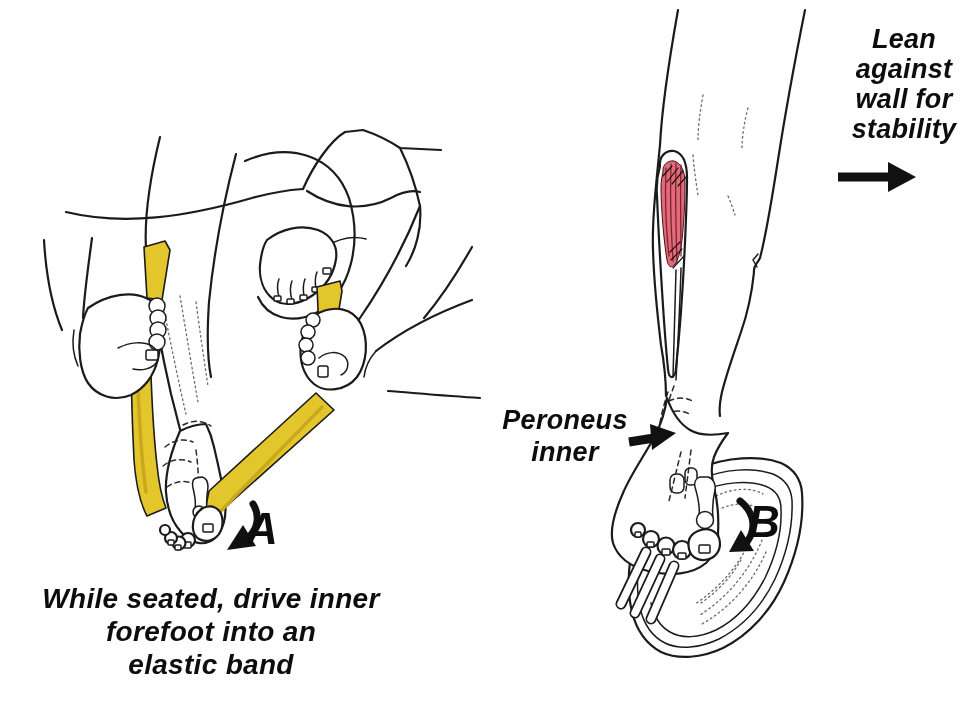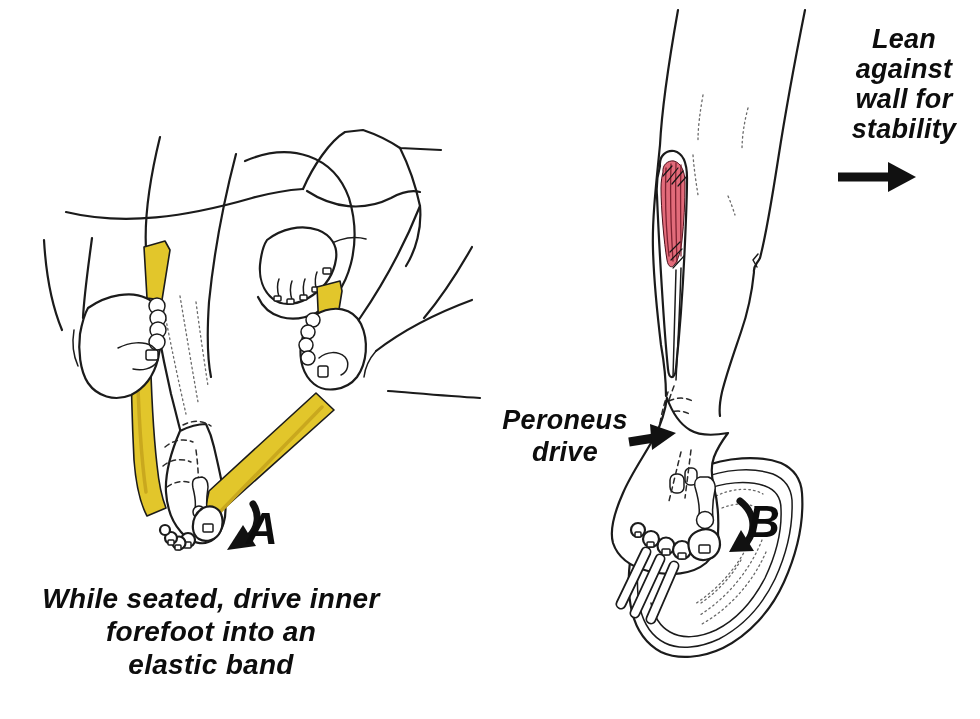--- a/index.html
+++ b/index.html
@@ -243,18 +243,18 @@
 forefoot into an
 elastic band</div>
 
 
   <div class="note" style="left:824px;top:24px;width:160px">Lean
 against
 wall for
 stability</div>
 
   <div class="note muscle-label" style="left:455px;top:404px;width:220px">Peroneus
-drive</div>
+inner</div>
 
   <div class="step" style="left:246px;top:507px">A</div>
 
   <div class="step" style="left:748px;top:500px">B</div>
 </div>
 
 </body></html>

